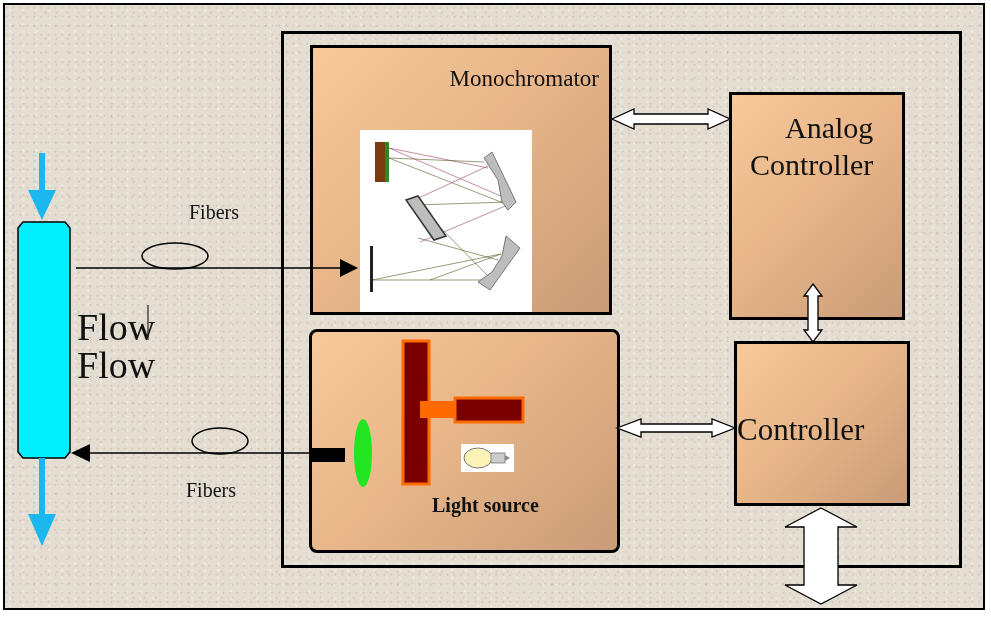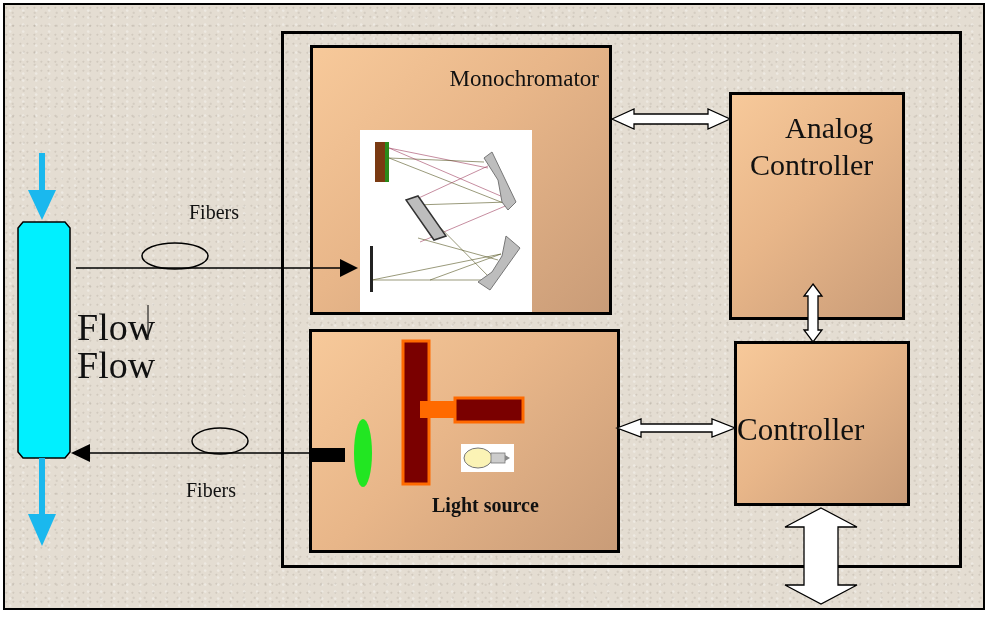--- a/index.html
+++ b/index.html
@@ -70,21 +70,21 @@
   <div class="serif label-adc">
     <div>Analog</div>
     <div>Controller</div>
   </div>
 </div>
 
 <div class="block" style="left:734px; top:341px; width:176px; height:165px;">
   <div class="serif label-ctrl">Controller</div>
 </div>
 
-<div class="block" style="left:309px; top:329px; width:311px; height:224px;">
+<div class="block" style="left:309px; top:329px; width:311px; height:224px;border-radius:8px;">
   <svg width="305" height="218" style="position:absolute;left:0;top:0;">
     <rect x="0" y="116" width="33" height="14" fill="#000"></rect>
     <ellipse cx="51" cy="121" rx="9" ry="34" fill="#22e622"></ellipse>
     <rect x="91" y="9" width="26" height="143" fill="#7a0000" stroke="#ff6a00" stroke-width="3"></rect>
     <rect x="108" y="69" width="36" height="17" fill="#ff6a00"></rect>
     <rect x="143" y="66" width="68" height="24" fill="#7a0000" stroke="#ff6a00" stroke-width="3"></rect>
     <g>
       <rect x="149" y="112" width="53" height="28" fill="#fff"></rect>
       <ellipse cx="166" cy="126" rx="14" ry="10" fill="#fbf3b5" stroke="#777" stroke-width="1"></ellipse>
       <rect x="179" y="121" width="14" height="10" fill="#ccc" stroke="#777" stroke-width="0.8"></rect>

